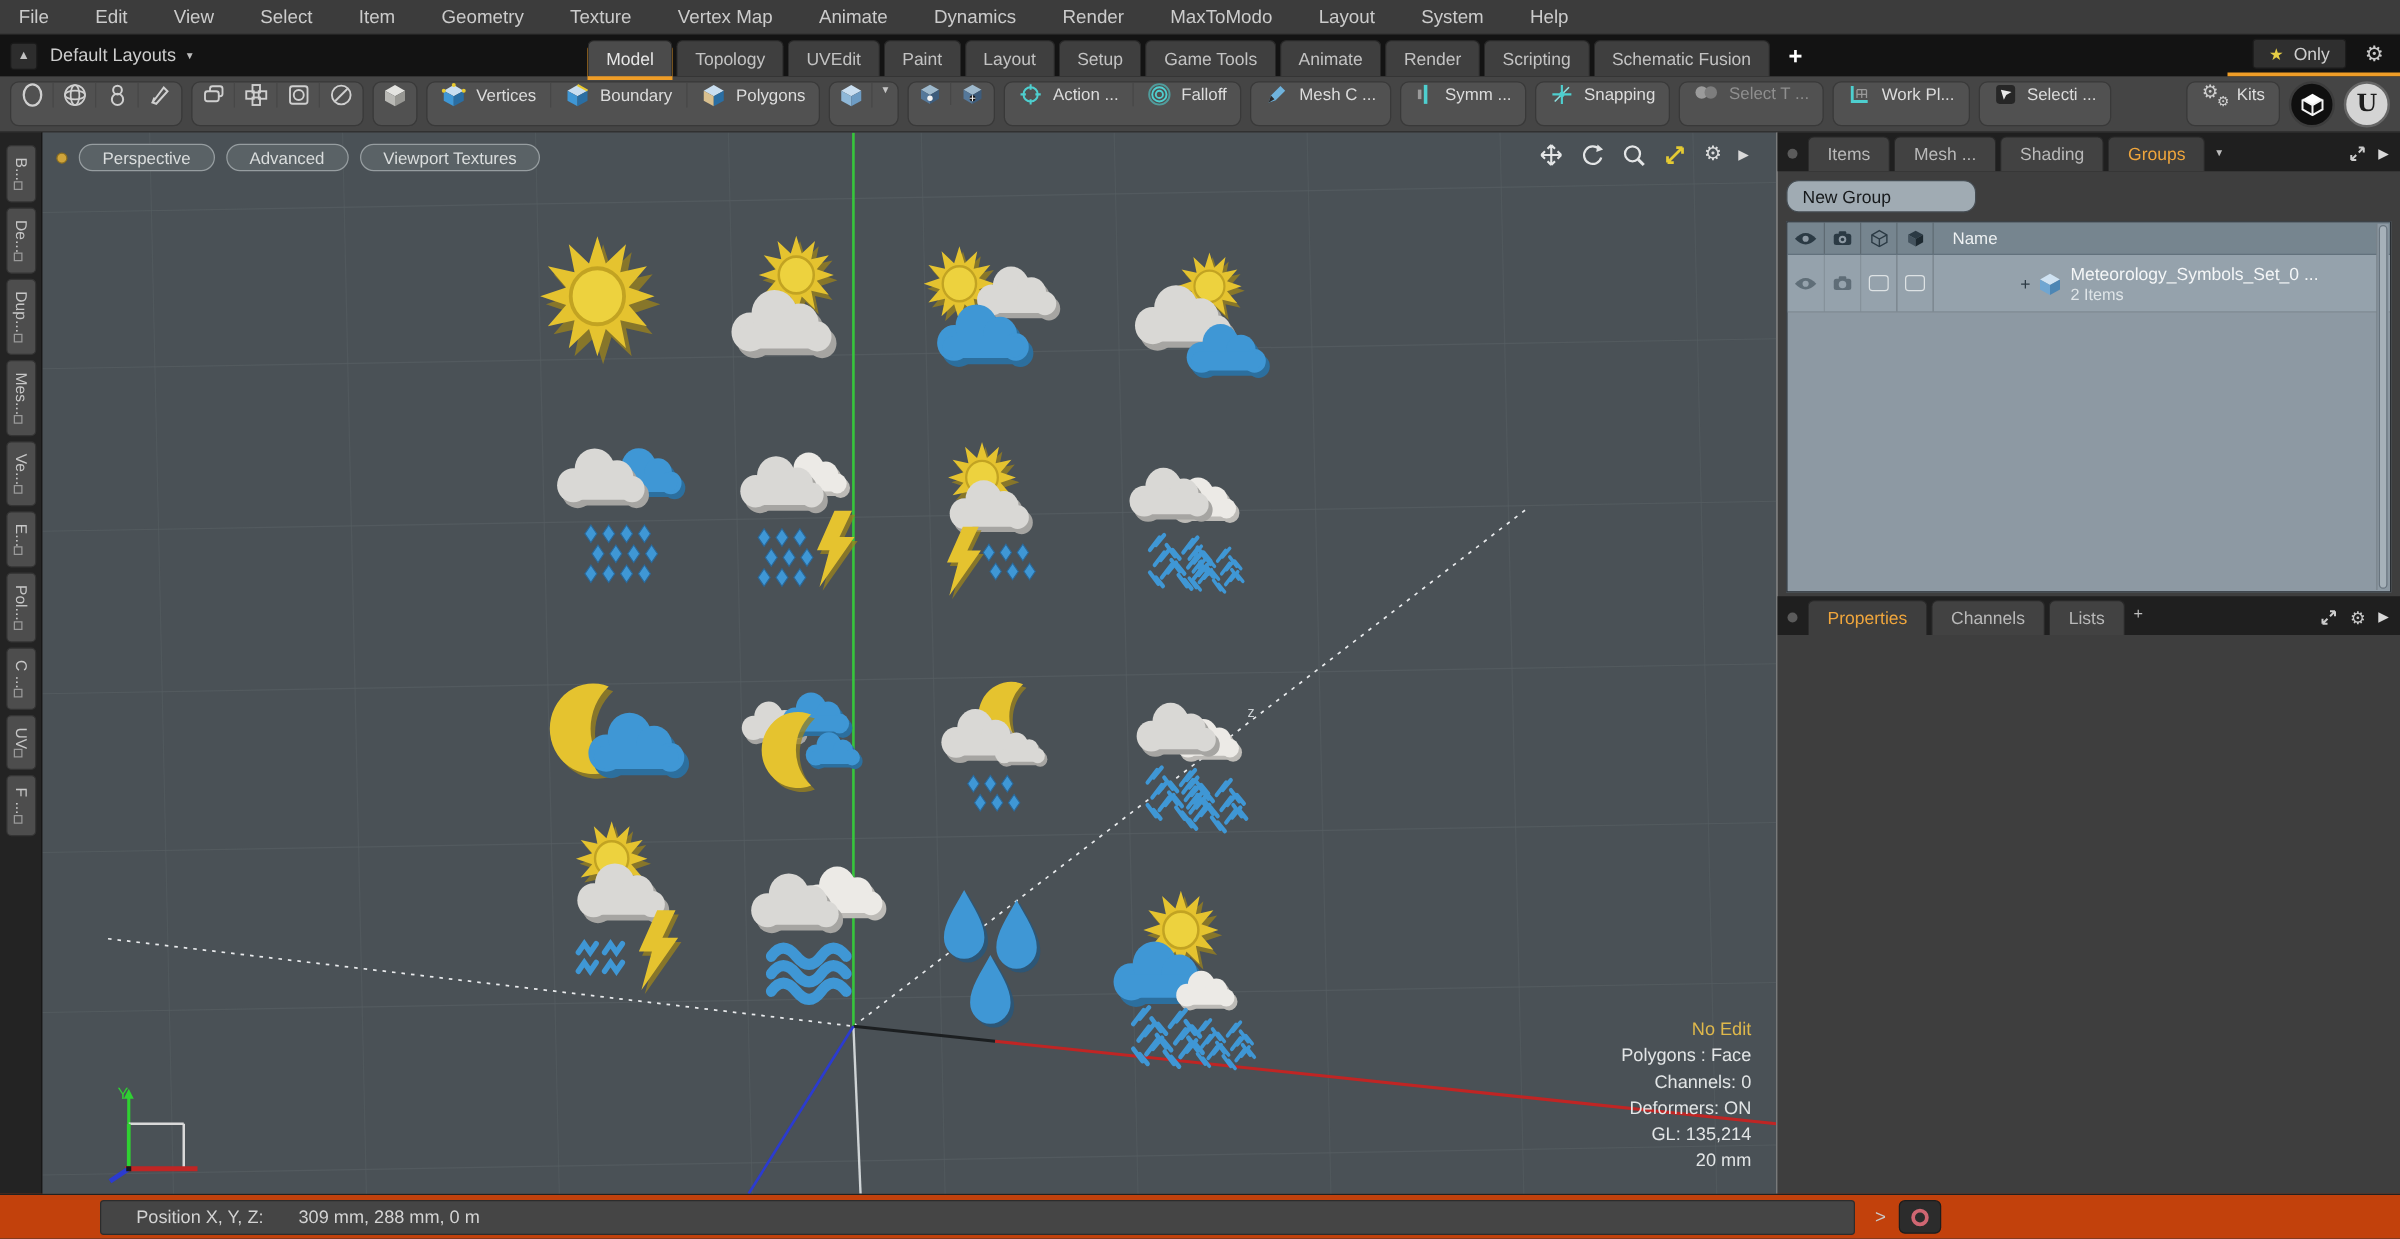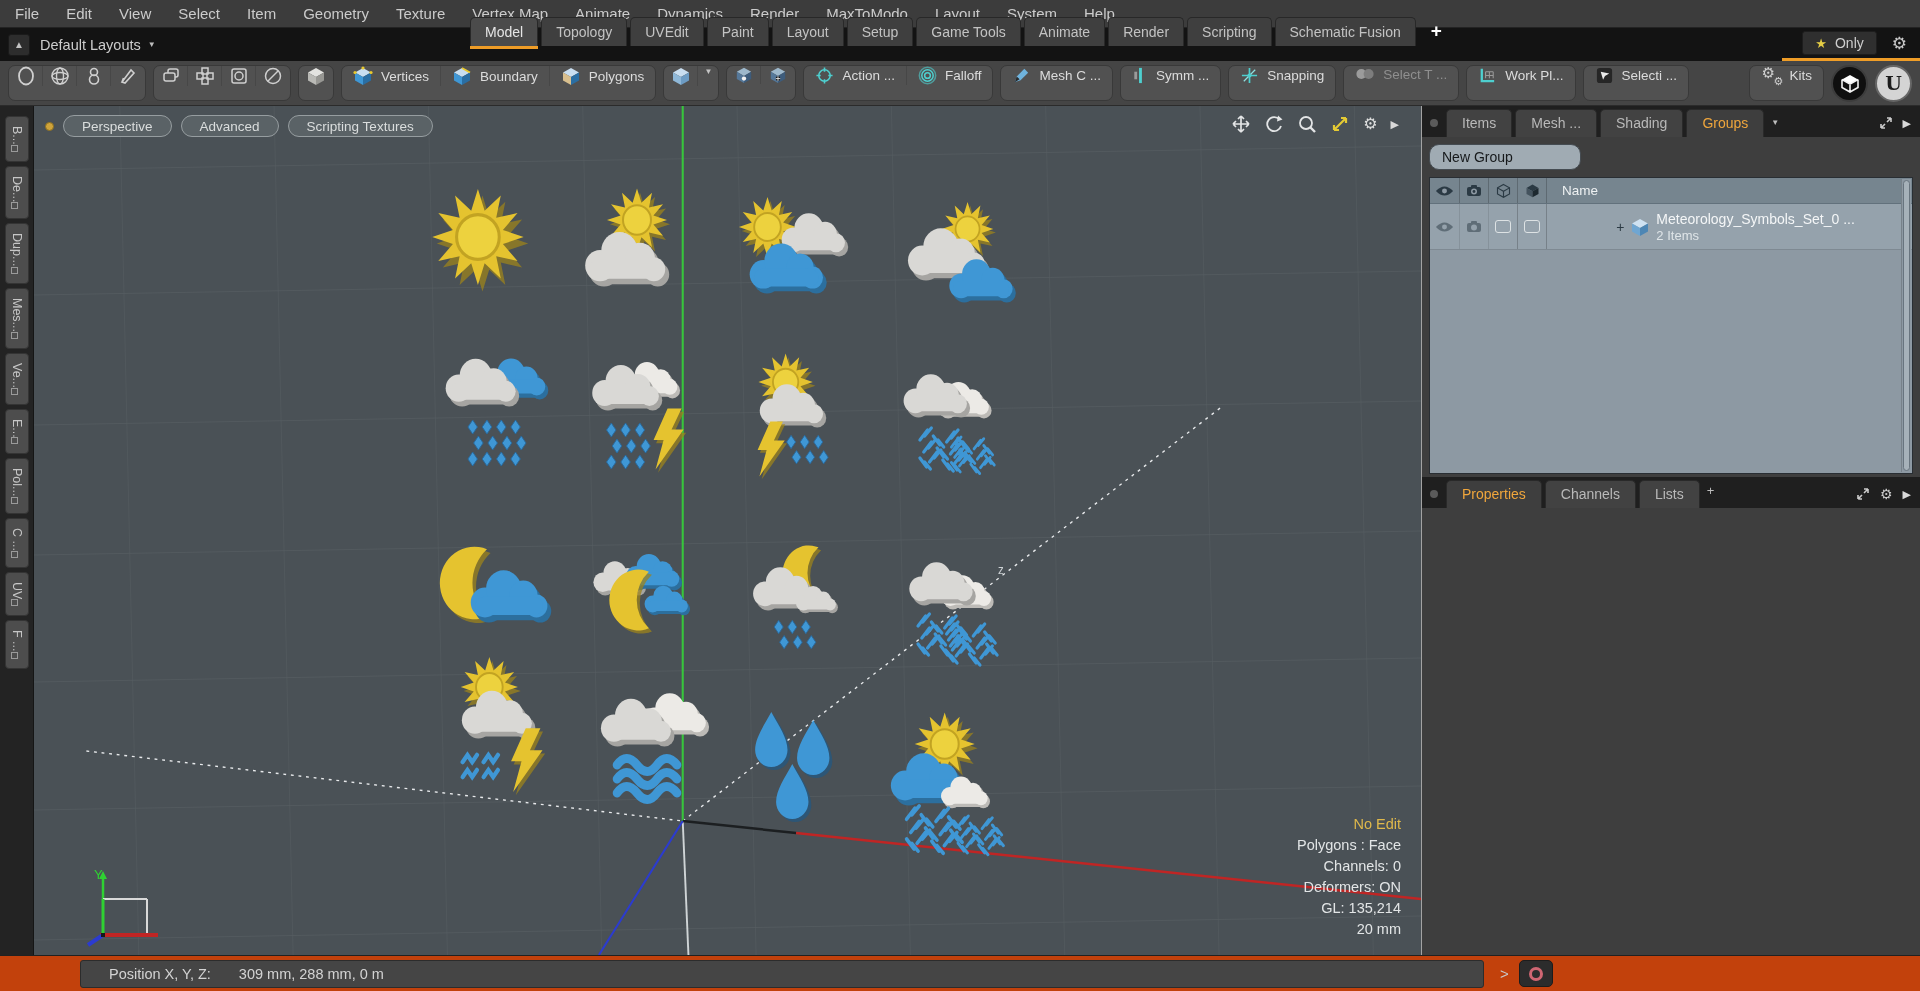--- a/index.html
+++ b/index.html
@@ -3,31 +3,31 @@
 <meta charset="utf-8">
 <style>
   *{box-sizing:border-box;-webkit-user-select:none;user-select:none}
   html,body{margin:0;padding:0}
   body{width:1920px;height:991px;overflow:hidden;background:#2e2e2e;
        font-family:"Liberation Sans",sans-serif;display:flex;flex-direction:column}
   button{font-family:inherit;cursor:pointer}
 
   
   .menubar{height:28px;flex:0 0 auto;background:#3c3c3c;border-bottom:1px solid #232323;
-           display:flex;align-items:center;gap:27px;padding-left:15px;font-size:15px;color:#cbcbcb}
+           display:flex;align-items:center;gap:37px;padding-left:15px;font-size:15px;color:#cbcbcb}
   .menubar span{cursor:default}
 
   
   .layoutbar{height:33px;flex:0 0 auto;background:#131313;position:relative;display:flex;align-items:center}
   .lb-left{display:flex;align-items:center;gap:10px;padding-left:8px}
   .up-btn{width:22px;height:22px;background:#2d2d2d;border:1px solid #1a1a1a;border-radius:3px;
           color:#c2c2c2;font-size:10px;display:flex;align-items:center;justify-content:center;padding:0}
   .lb-switcher{color:#cdcdcd;font-size:14.5px;display:flex;align-items:center;gap:7px;cursor:pointer}
   .lb-switcher .caret{font-size:8px;color:#bdbdbd}
-  .lb-tabs{position:absolute;left:470px;bottom:15px;display:flex;align-items:flex-end}
+  .lb-tabs{position:absolute;left:470px;bottom:0;display:flex;align-items:flex-end}
   .lb-tab{padding:6px 14px;background:#3f3f3f;color:#c3c3c3;font-size:14px;white-space:nowrap;
           border:1px solid #282828;border-bottom:none;border-radius:5px 5px 0 0;margin-right:3px;cursor:pointer}
   .lb-tab.active{background:#4b4b4b;color:#e6e6e6;box-shadow:0 3px 0 0 #ef9d27}
   .lb-add{color:#fff;font-size:19px;font-weight:bold;padding:0 12px 4px;cursor:pointer}
   .lb-right{position:absolute;right:0;top:0;height:100%;display:flex;align-items:center;gap:15px;
             padding:0 13px 0 20px;border-bottom:3px solid #ef9d27}
   .only-btn{background:#2f2f2f;border:1px solid #1d1d1d;border-radius:3px;color:#cecece;font-size:14px;
             padding:3px 12px;display:flex;gap:8px;align-items:center}
   .only-btn .star{color:#e5cd45;font-size:13px}
   .glyph-gear{color:#c9c9c9;font-size:17px;cursor:pointer;line-height:1}
@@ -1082,21 +1082,21 @@
             <path d="M-20,10 l7,9 m-2,-5 l6,7"></path>
           </g>
         </g>
         <text x="1012" y="468" fill="#ccd1d4" font-size="12" font-family="Liberation Sans, sans-serif">z</text>
       </svg>
 
     <div class="vp-topleft">
       <span class="vp-dot"></span>
       <button class="vp-pill">Perspective</button>
       <button class="vp-pill">Advanced</button>
-      <button class="vp-pill">Scripting Textures</button>
+      <button class="vp-pill">Viewport Textures</button>
     </div>
 
     <div class="vp-topright">
       <svg class="ic" width="20" height="20" viewBox="0 0 20 20" fill="none" stroke="#e3e5e6" stroke-width="1.7">
           <path d="M10,2 V18 M2,10 H18 M10,2 l-3,3 M10,2 l3,3 M10,18 l-3,-3 M10,18 l3,-3 M2,10 l3,-3 M2,10 l3,3 M18,10 l-3,-3 M18,10 l-3,3"></path>
         </svg>
       <svg class="ic" width="20" height="20" viewBox="0 0 20 20" fill="none" stroke="#e3e5e6" stroke-width="1.8">
           <path d="M15.5,5.5 A7,7 0 1,0 17,12"></path>
           <polygon points="14,1.5 18.5,5.5 13,7.5" fill="#e3e5e6" stroke="none"></polygon>
         </svg>

